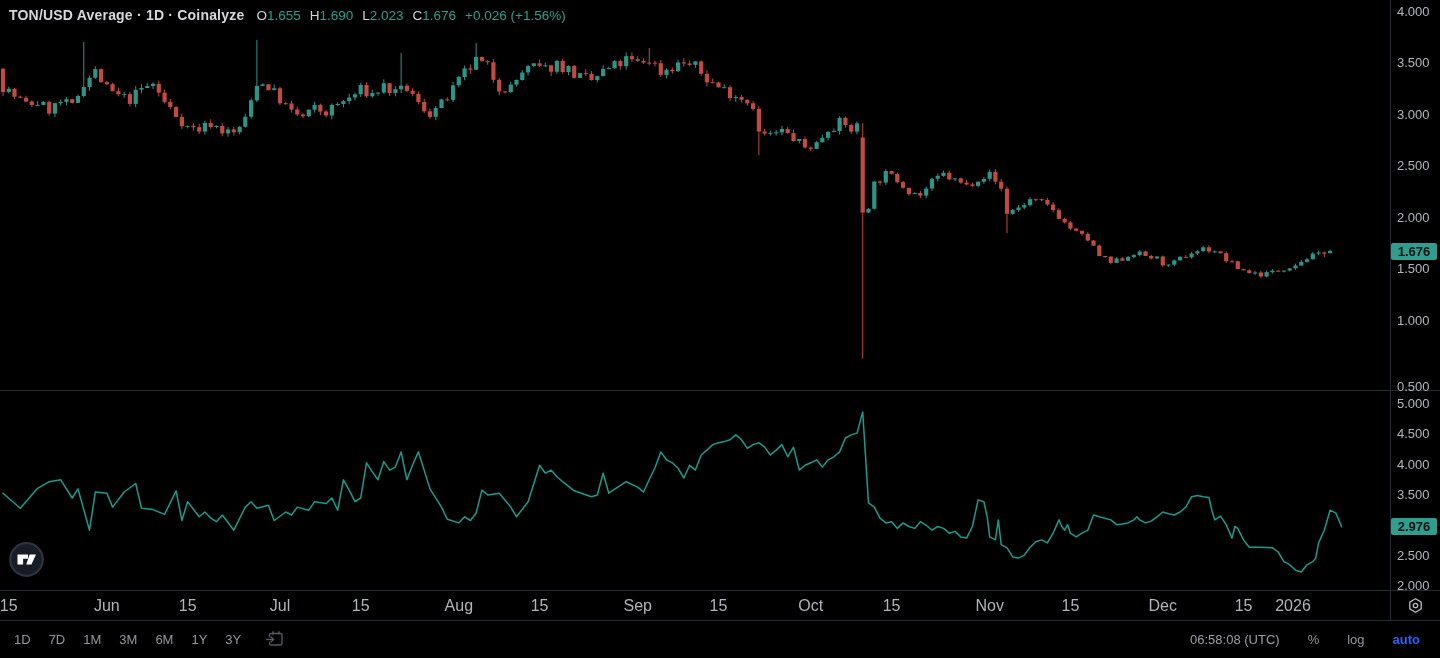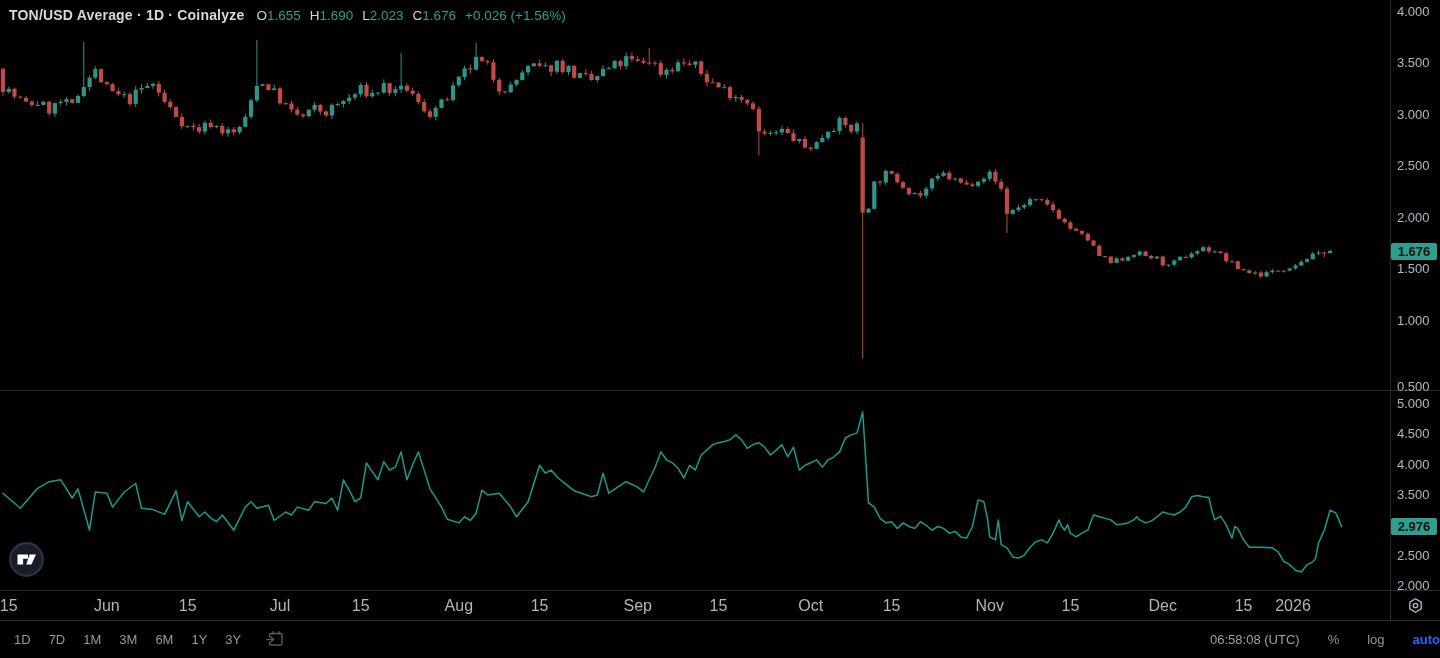--- a/index.html
+++ b/index.html
@@ -21,21 +21,21 @@
   .axis-col{position:absolute;left:1390px;top:0;width:50px;height:620px;overflow:hidden}
   .tick{position:absolute;left:7px;font-size:13px;color:#b2b6bf;line-height:14px}
   .badge{position:absolute;left:1px;width:46px;height:17px;border-radius:2px;background:#2f9e8f;
          color:#071310;font-size:13px;font-weight:600;text-align:center;line-height:17px}
   
   .time-axis{position:absolute;left:0;top:590px;width:1390px;height:30px;overflow:hidden}
   .ttick{position:absolute;top:7px;transform:translateX(-50%);font-size:16px;color:#b0b4bd}
   .corner{position:absolute;left:1390px;top:590px;width:50px;height:30px;display:flex;align-items:center;justify-content:center}
   
   .toolbar{position:absolute;left:0;top:620px;width:1440px;height:38px;border-top:1px solid #252a33;
-           display:flex;align-items:center;justify-content:space-between;padding:0 0 0 6px}
+           display:flex;align-items:center;justify-content:space-between;padding:0 20px 0 6px}
   .tf-group{display:flex;align-items:center;gap:2px}
   .tf-btn{padding:3px 8px;font-size:13px;color:#9198a1;border-radius:4px;cursor:pointer}
   .cal-btn{margin-left:14px;display:flex;align-items:center;cursor:pointer}
   .right-group{display:flex;align-items:center;gap:28px;font-size:13px;color:#9198a1}
   .auto{color:#2962ff;font-weight:600}
   .clock{color:#9aa0a8}
   
   .tv-logo{position:absolute;left:8px;top:541px;width:37px;height:37px;cursor:pointer}
 </style>
 </head>

